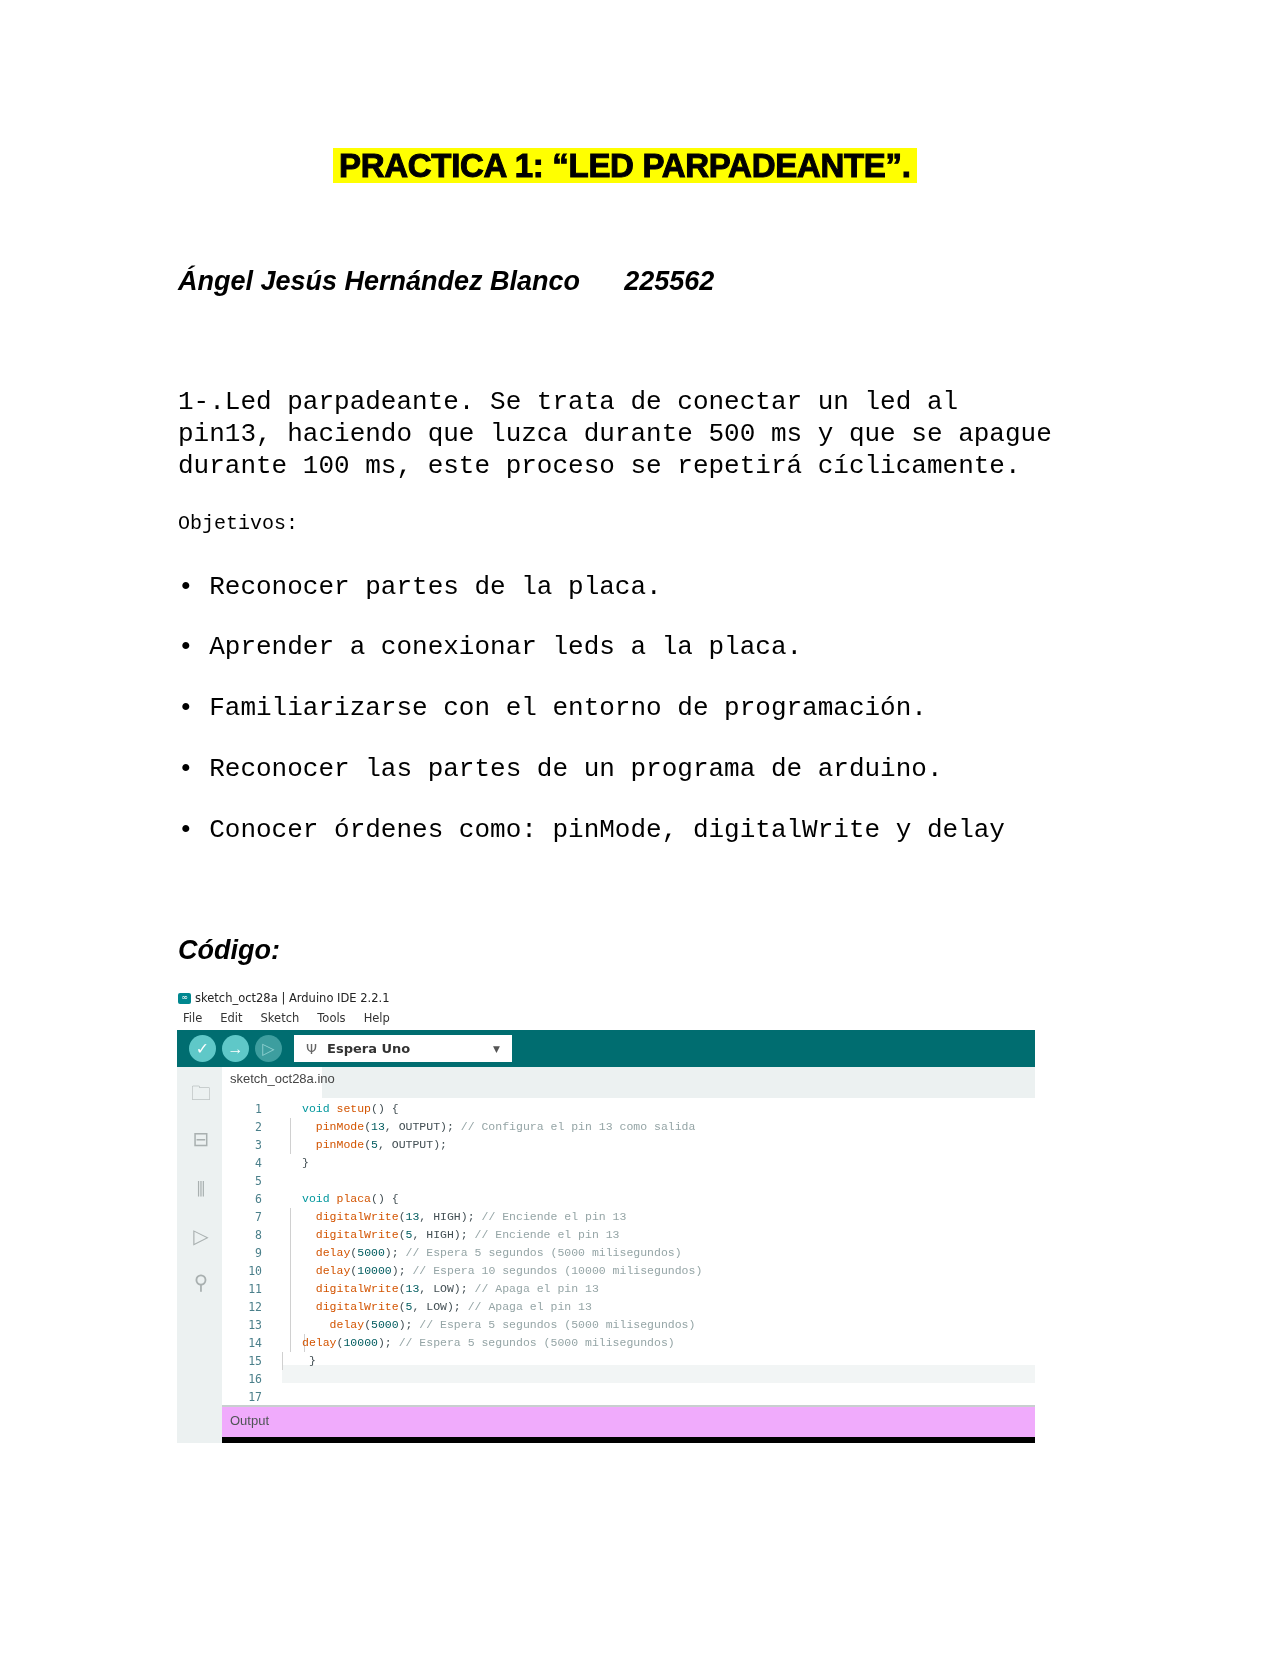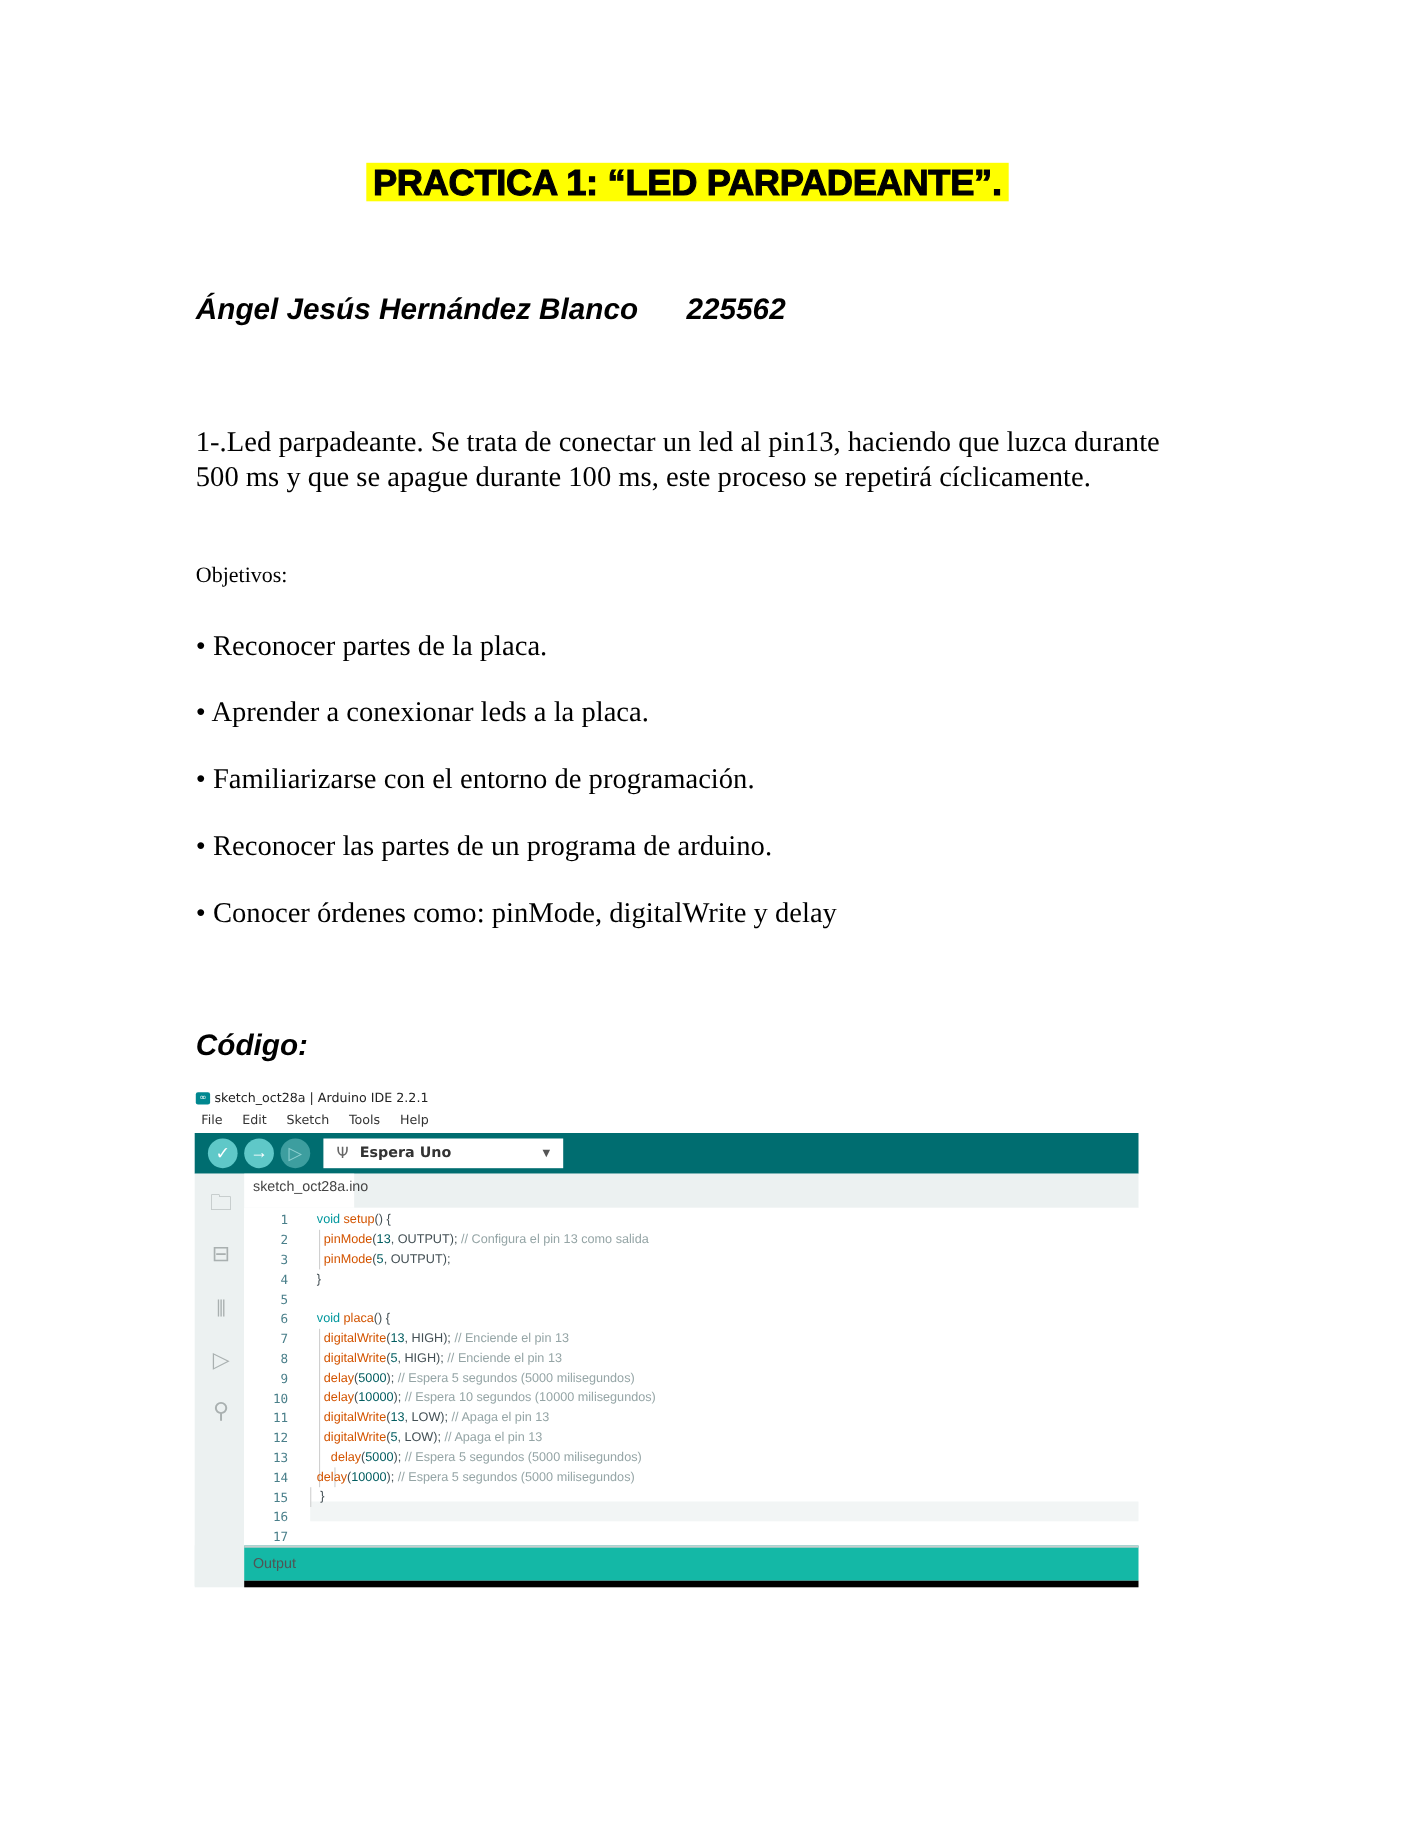--- a/index.html
+++ b/index.html
@@ -2,21 +2,21 @@
 <html><head>
 <meta charset="utf-8">
 <style>
   html, body { margin:0; padding:0; background:#fff; }
   body { width:1280px; height:1656px; position:relative; overflow:hidden; }
   .abs { position:absolute; }
   .title-wrap { left:333px; top:148px; height:35px; background:#ffff00; padding:0 6px; display:flex; align-items:center; }
   .title { font-family:"Liberation Sans", sans-serif; font-weight:900; font-size:33px; color:#000; letter-spacing:-0.3px; -webkit-text-stroke:1px #000; white-space:nowrap; }
   .author { left:178px; top:266px; font-family:"Liberation Sans", sans-serif; font-weight:bold; font-style:italic; font-size:27px; color:#000; white-space:nowrap; }
   .author .id { margin-left:44px; }
-  .serif { font-family:Liberation Serif, serif; color:#000; }
+  .serif { font-family:Liberation Mono, monospace; color:#000; }
   .para { left:178px; top:386px; width:880px; font-size:26px; line-height:32px; }
   .obj { left:178px; top:512px; font-size:20px; }
   .bullet { left:178px; font-size:26px; white-space:nowrap; }
   .codigo { left:178px; top:935px; font-family:"Liberation Sans", sans-serif; font-weight:bold; font-style:italic; font-size:27px; color:#000; }
 
   
   .ide-title { left:178px; top:991px; font-family:"DejaVu Sans", sans-serif; font-size:11.5px; color:#222; display:flex; align-items:center; gap:4px; }
   .ide-logo { width:13px; height:11px; background:#00878f; border-radius:2px; display:inline-flex; align-items:center; justify-content:center; color:#fff; font-size:8px; line-height:1; }
   .ide-menu { left:183px; top:1011px; font-family:"DejaVu Sans", sans-serif; font-size:11.5px; color:#333; display:flex; gap:18px; }
   .toolbar { left:177px; top:1030px; width:858px; height:37px; background:#006d70; display:flex; align-items:center; }
@@ -26,28 +26,28 @@
   .board { margin-left:12px; width:218px; height:27px; background:#fff; display:flex; align-items:center; font-family:"DejaVu Sans", sans-serif; font-size:13px; font-weight:bold; color:#333; }
   .board .usb { margin:0 10px 0 12px; color:#666; font-weight:normal; font-size:14px; }
   .board .caret { margin-left:auto; margin-right:12px; font-size:9px; color:#555; }
   .sidebar { left:177px; top:1067px; width:45px; height:375px; background:#ecf1f1; }
   .sicon { position:absolute; left:12px; width:24px; height:24px; color:#a9b0b0; font-size:20px; text-align:center; line-height:24px; font-family:"DejaVu Sans", sans-serif; }
   .tabbar { left:222px; top:1067px; width:813px; height:31px; background:#ecf1f1; }
   .tab { position:absolute; left:0; top:0; height:31px; width:100px; background:#fff; font-family:"Liberation Sans", sans-serif; font-size:13px; color:#444; line-height:24px; padding-left:8px; box-sizing:border-box; }
   .editor { left:222px; top:1098px; width:813px; height:307px; background:#fff; }
   .gutter { position:absolute; left:0; top:0; width:40px; }
   .ln { position:absolute; right:0; width:40px; text-align:right; font-family:"DejaVu Sans Mono", monospace; font-size:11.5px; color:#4a7f8a; height:18px; line-height:18px; }
-  .cl { position:absolute; left:66px; font-family:Liberation Sans, sans-serif; font-size:11.5px; color:#434f54; height:18px; line-height:18px; white-space:pre; }
+  .cl { position:absolute; left:80px; font-family:Liberation Mono, monospace; font-size:11.5px; color:#434f54; height:18px; line-height:18px; white-space:pre; }
   .kw { color:#00979d; }
   .fn { color:#d35400; }
   .num { color:#005c5f; }
   .cm { color:#95a5a6; }
   .guide { position:absolute; left:68px; width:1px; background:#d0d0d0; }
   .curline { position:absolute; left:60px; top:267px; width:753px; height:18px; background:#f2f5f5; }
-  .outbar { left:222px; top:1405px; width:813px; height:32px; background:#14b8a6; border-top:2px solid #c8cfcf; box-sizing:border-box; }
+  .outbar { left:222px; top:1405px; width:813px; height:32px; background:#f0abfc; border-top:2px solid #c8cfcf; box-sizing:border-box; }
   .outbar .lbl { position:absolute; left:8px; top:6px; font-family:"Liberation Sans", sans-serif; font-size:13px; color:#4f5555; }
   .outconsole { left:222px; top:1437px; width:813px; height:6px; background:#000; }
   .outleft { left:177px; top:1405px; width:45px; height:38px; background:#ecf1f1; }
 </style>
 </head>
 <body>
 
 <div class="abs title-wrap">
   <span class="title">PRACTICA 1: “LED PARPADEANTE”.</span>
 </div>

